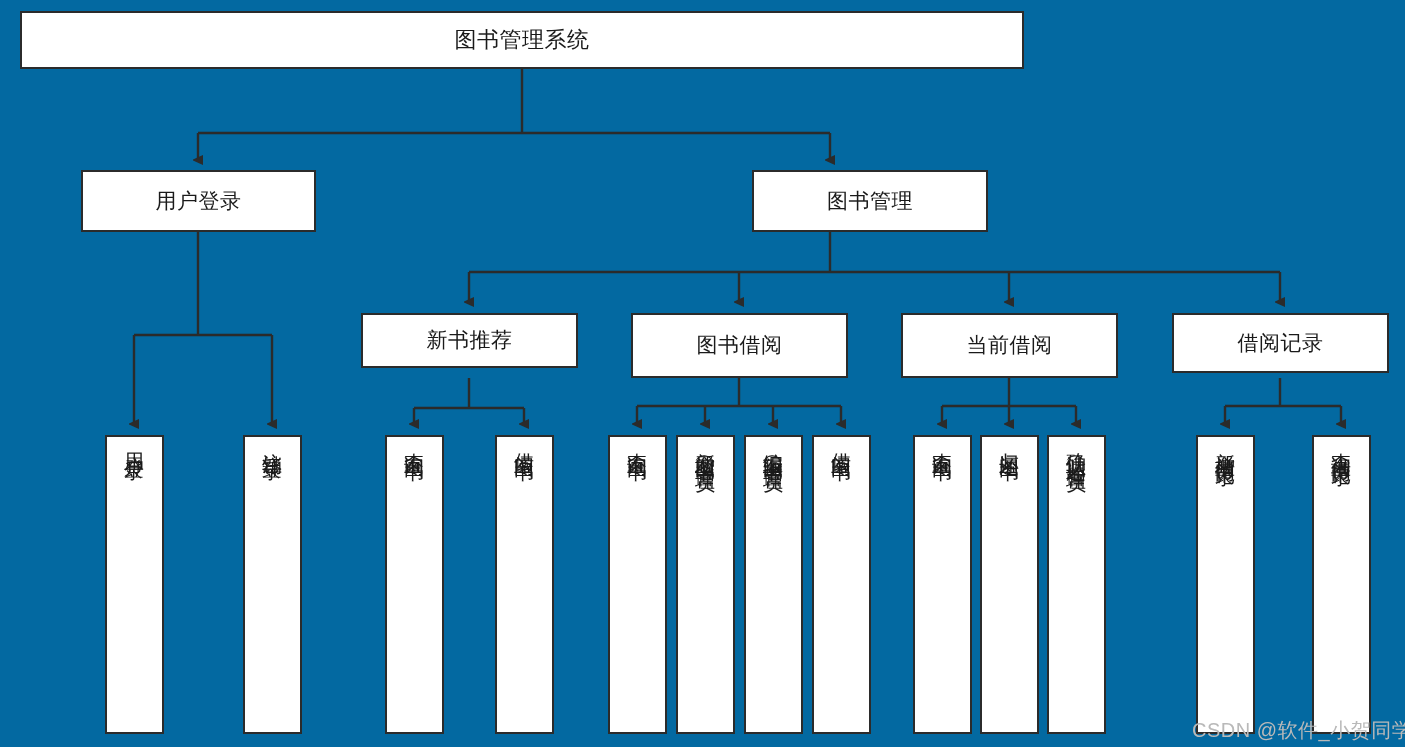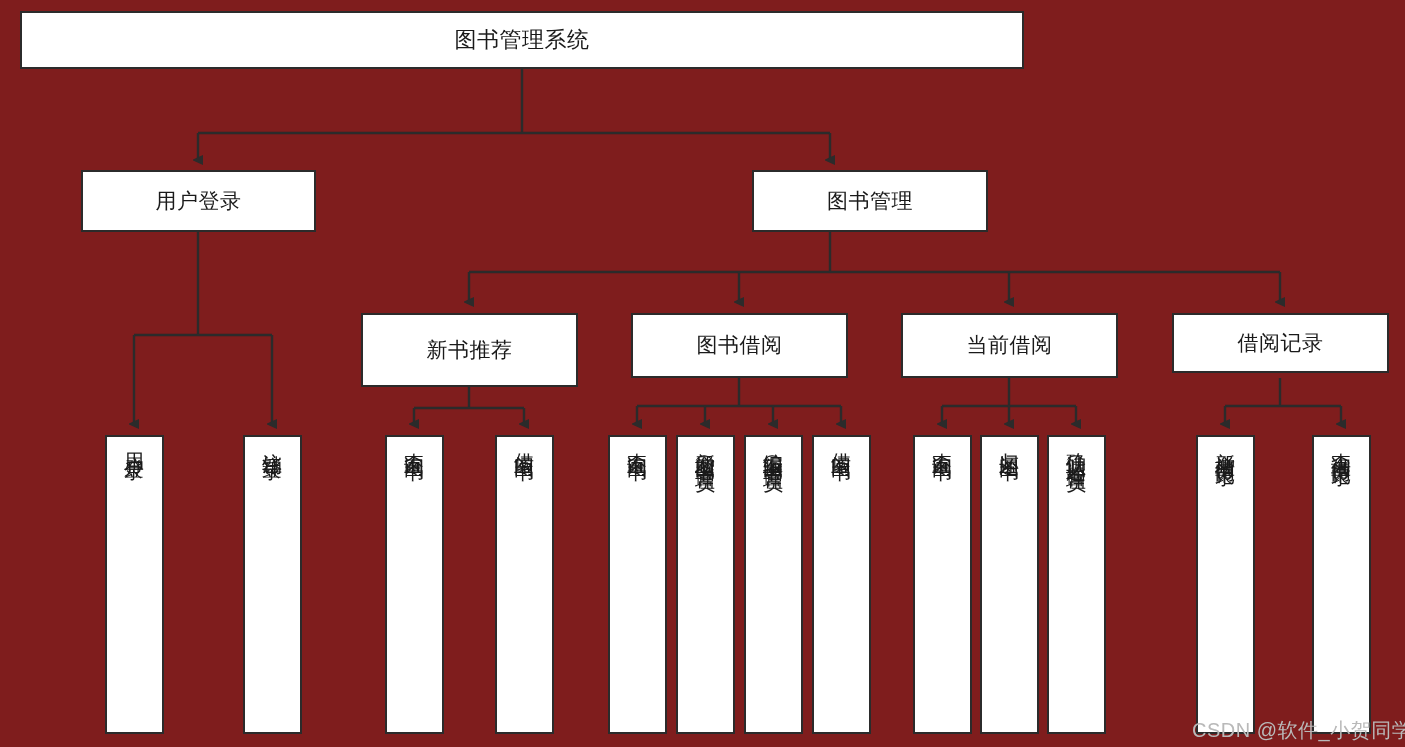--- a/index.html
+++ b/index.html
@@ -7,21 +7,21 @@
     padding: 0;
     background: #ffffff;
   }
   body {
     font-family: "Liberation Sans", "DejaVu Sans", sans-serif;
   }
   #canvas {
     position: relative;
     width: 1405px;
     height: 747px;
-    background: #7f1d1d;
+    background: #0369a1;
     overflow: hidden;
   }
   #connectors {
     position: absolute;
     left: 0;
     top: 0;
     width: 1405px;
     height: 747px;
   }
   .node {
@@ -132,21 +132,21 @@
     <span class="node-label">图书管理系统</span>
   </div>
 
   <div class="node h" style="left:81px; top:170px; width:235px; height:62px;">
     <span class="node-label">用户登录</span>
   </div>
   <div class="node h" style="left:711px; top:170px; width:236px; height:62px;margin-left:41px;">
     <span class="node-label">图书管理</span>
   </div>
 
-  <div class="node h" style="left:361px; top:313px; width:217px; height:74px;">
+  <div class="node h" style="left:361px; top:313px; width:217px; height:55px;">
     <span class="node-label">新书推荐</span>
   </div>
   <div class="node h" style="left:631px; top:313px; width:217px; height:65px;">
     <span class="node-label">图书借阅</span>
   </div>
   <div class="node h" style="left:901px; top:313px; width:217px; height:65px;">
     <span class="node-label">当前借阅</span>
   </div>
   <div class="node h" style="left:1172px; top:313px; width:217px; height:60px;">
     <span class="node-label">借阅记录</span>

